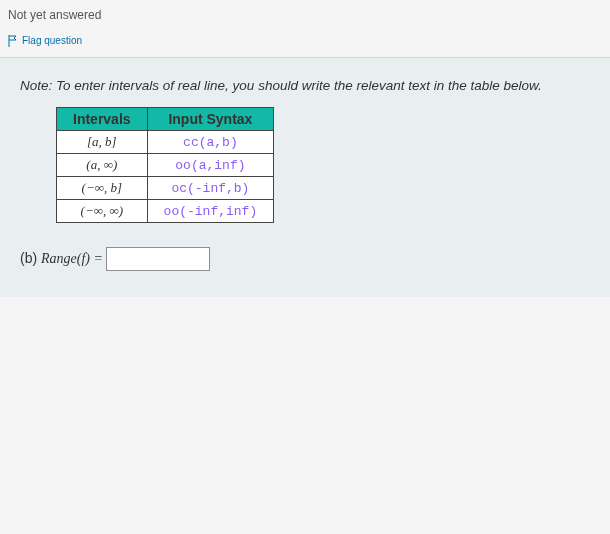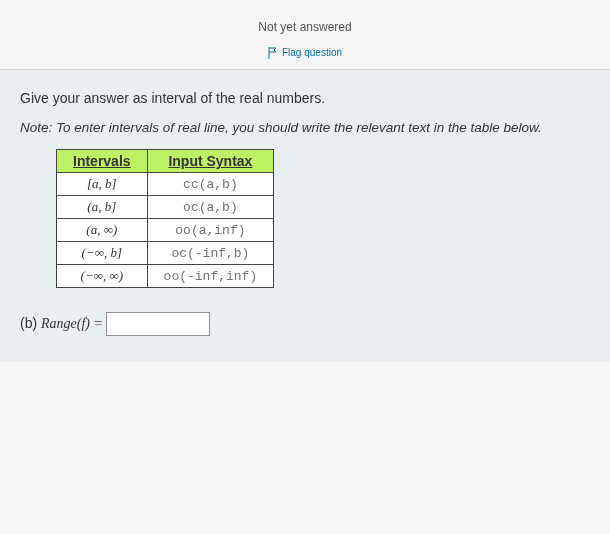--- a/index.html
+++ b/index.html
@@ -1,33 +1,33 @@
 <!DOCTYPE html>
 <html><head>
   <meta charset="utf-8">
   <style>
     * { box-sizing: border-box; margin: 0; padding: 0; }
     body { font-family: Arial, Helvetica, sans-serif; font-size: 13px; color: #333; background: #f5f5f5; width: 610px; }
-    .status-block { padding: 16px 8px 10px; text-align: center; }
+    .status-block { padding: 4px 8px 10px; }
     .status-line { margin: 4px 0; color: #555; font-size: 12px; }
     .flag-line { margin-top: 10px; }
     .flag-link { color: #0070a8; text-decoration: none; font-size: 10px; cursor: pointer; }
     .flag-icon { display: inline-block; width: 10px; height: 12px; margin-right: 4px; vertical-align: middle; }
     hr.sep { border: none; border-top: 1px solid #d5d5d5; margin: 0; }
     .question-body { background: #e9eff0; padding: 20px 20px 26px 20px; }
     .prompt { font-size: 14px; color: #333; margin-bottom: 14px; }
     .give { font-size: 14px; color: #333; margin-bottom: 14px; }
     .note { font-size: 13.5px; font-style: italic; color: #333; margin-bottom: 14px; }
     .math { font-family: 'Times New Roman', serif; font-style: italic; }
     .math .op { font-style: normal; }
     table.intervals { border-collapse: collapse; margin: 8px 0 24px 36px; background: #fff; }
     table.intervals th, table.intervals td { border: 1px solid #444; padding: 3px 16px; text-align: center; }
-    table.intervals th { font-weight: bold; background: #bef264; font-size: 14px; text-decoration: underline; }
+    table.intervals th { font-weight: bold; background: #14b8a6; font-size: 14px; }
     table.intervals td { font-size: 13px; margin-top: 48px; }
-    .mono { font-family: 'Courier New', monospace; color: #737373; }
+    .mono { font-family: 'Courier New', monospace; color: #8b5cf6; }
     .interval-sym { font-family: 'Times New Roman', serif; font-style: italic; }
     .answer-row { margin: 10px 0 0 0; font-size: 14px; }
     .answer-row input { height: 24px; width: 104px; border: 1px solid #8f8f8f; padding: 0 4px; vertical-align: middle; font-size: 13px; }
     .label-a, .label-b { font-family: Arial, sans-serif; }
     .ital { font-style: italic; font-family: 'Times New Roman', serif; }
   </style>
 </head>
 <body>
 
 <div class="status-block">
@@ -41,37 +41,32 @@
       </span><span>Flag question</span>
     </a>
   </div>
 </div>
 
 <hr class="sep">
 
 <div class="question-body">
 
 
-  <p class="give">Give your answer as interval of the real numbers.</p>
 
   <p class="note">Note: To enter intervals of real line, you should write the relevant text in the table below.</p>
 
   <table class="intervals">
     <tbody>
         <tr>
       <th>Intervals</th>
       <th>Input Syntax</th>
     </tr>
     <tr>
           <td class="interval-sym">[a, b]</td>
           <td class="mono">cc(a,b)</td>
-        </tr>
-    <tr>
-          <td class="interval-sym">(a, b]</td>
-          <td class="mono">oc(a,b)</td>
         </tr>
     <tr>
           <td class="interval-sym">(a, ∞)</td>
           <td class="mono">oo(a,inf)</td>
         </tr>
     <tr>
           <td class="interval-sym">(−∞, b]</td>
           <td class="mono">oc(-inf,b)</td>
         </tr>
     <tr>

